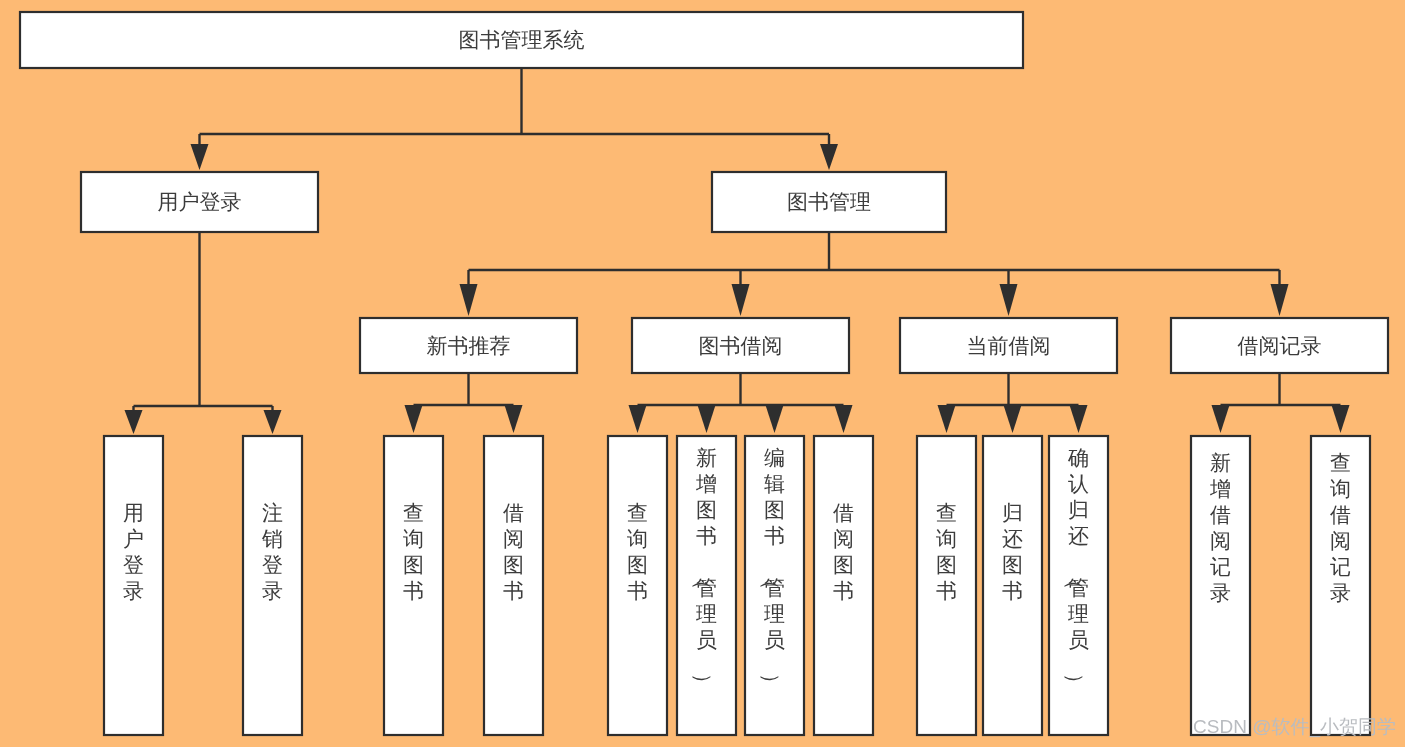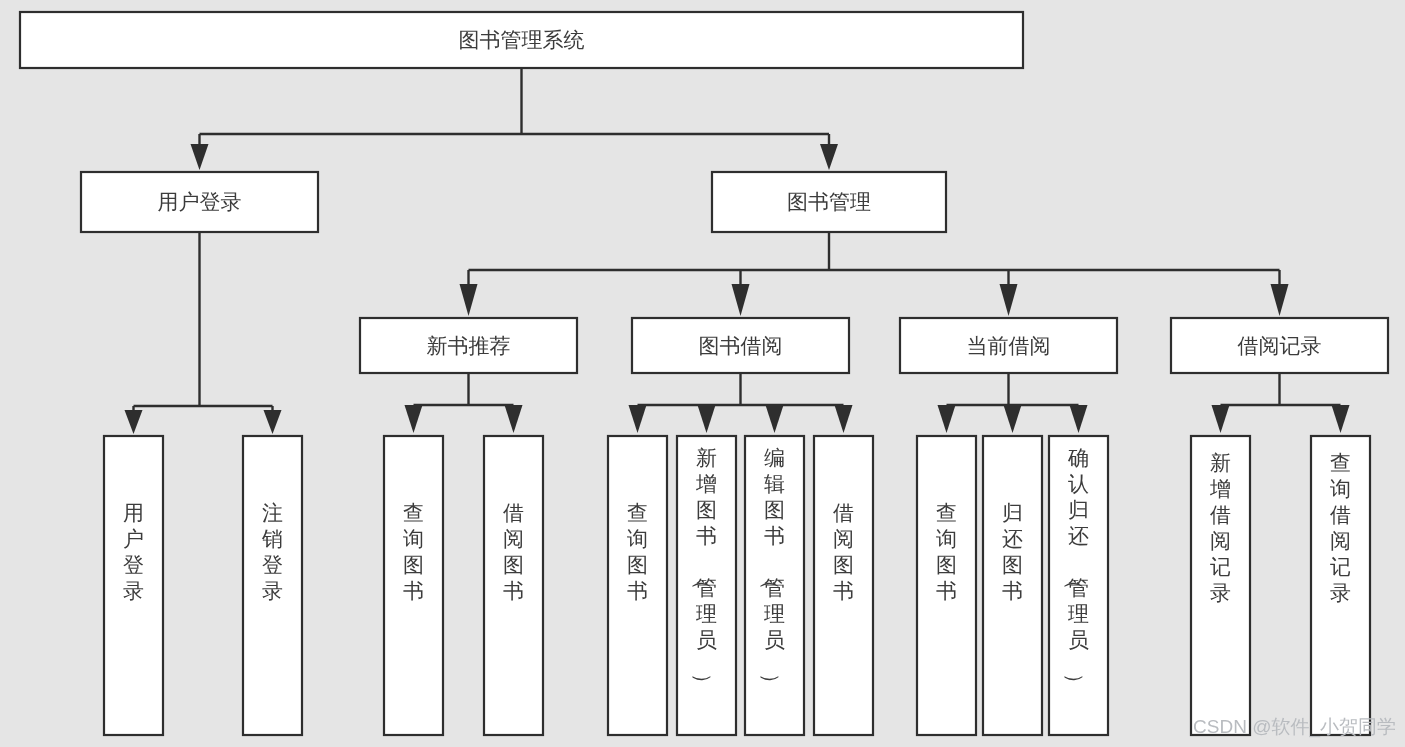--- a/index.html
+++ b/index.html
@@ -11,21 +11,21 @@
     width: 1405px;
     height: 747px;
     font-family: "Liberation Sans", "DejaVu Sans", sans-serif;
     overflow: hidden;
     position: relative;
   }
   #diagram-root {
     position: relative;
     width: 1405px;
     height: 747px;
-    background: #e5e5e5;
+    background: #fdba74;
   }
   svg.diagram-canvas {
     position: absolute;
     left: 0;
     top: 0;
     width: 1405px;
     height: 747px;
     display: block;
   }
   .node-box {

